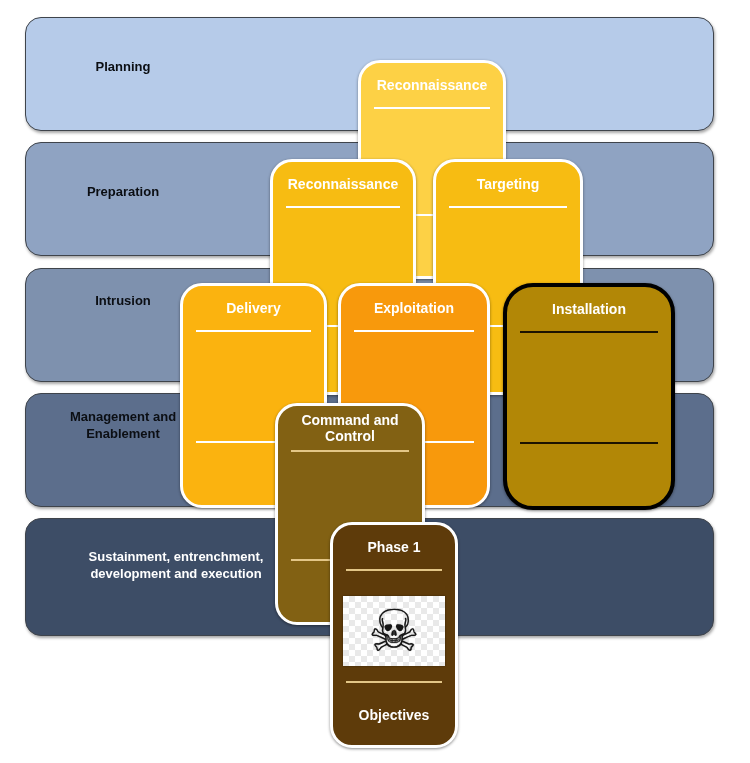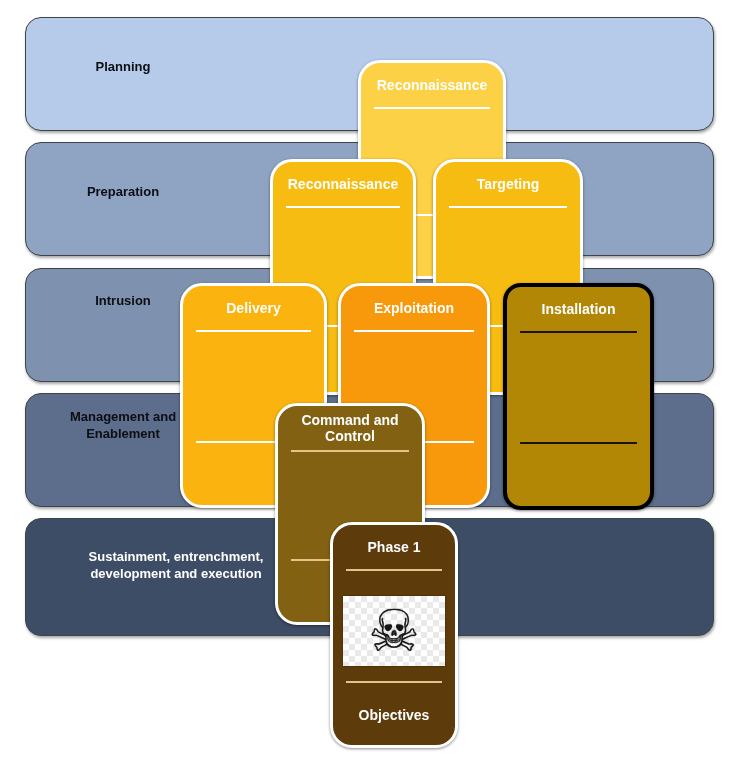--- a/index.html
+++ b/index.html
@@ -30,22 +30,22 @@
   
   .card{
     position:absolute;border:3px solid #ffffff;border-radius:22px;
     box-shadow:0 1px 3px rgba(0,0,0,.45);box-sizing:border-box;
   }
   .card-recon   {left:358px;top:60px; width:148px;height:219px;background:#FDD145;z-index:1;}
   .card-weap    {left:270px;top:159px;width:146px;height:236px;background:#F7BC12;z-index:2;}
   .card-targ    {left:433px;top:159px;width:150px;height:236px;background:#F7BC12;z-index:2;}
   .card-delivery{left:180px;top:283px;width:147px;height:225px;background:#FBB30F;z-index:3;}
   .card-expl    {left:338px;top:283px;width:152px;height:225px;background:#F8990C;z-index:3;}
-  .card-install {left:503px;top:283px;width:151px;height:227px;background:#B28706;z-index:3;
-                 border:4px solid #000000;border-radius:18px;}
+  .card-install {left:503px;top:283px;width:172px;height:227px;background:#B28706;z-index:3;
+                 border:4px solid #000000;border-radius:30px;}
   .card-c2      {left:275px;top:403px;width:150px;height:222px;background:#826113;z-index:4;padding-left:24px;}
   .card-phase1  {left:330px;top:522px;width:128px;height:226px;background:#5E3B0A;z-index:5;}
 
   .card-title{
     position:absolute;top:0;left:4px;right:4px;height:44px;
     display:flex;align-items:center;justify-content:center;text-align:center;
     color:#ffffff;font-weight:bold;font-size:14px;line-height:1.15;
   }
   .card .line{position:absolute;left:13px;right:13px;height:2px;background:#ffffff;}
   .card .line1{top:44px;}

